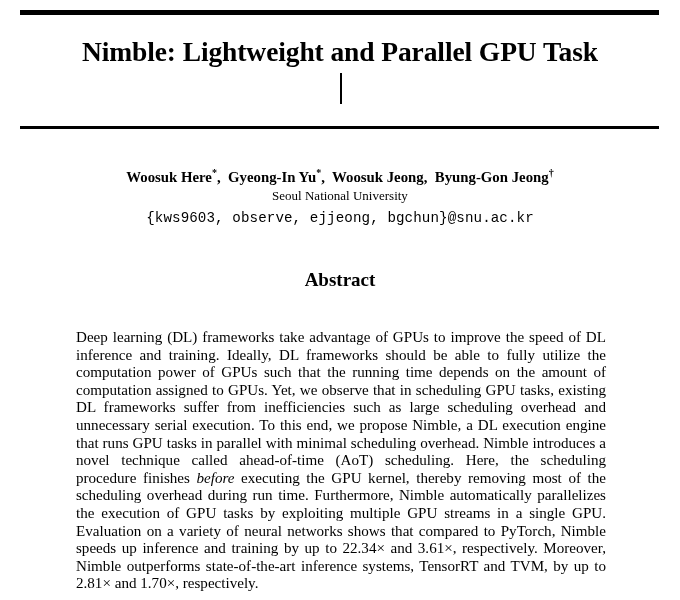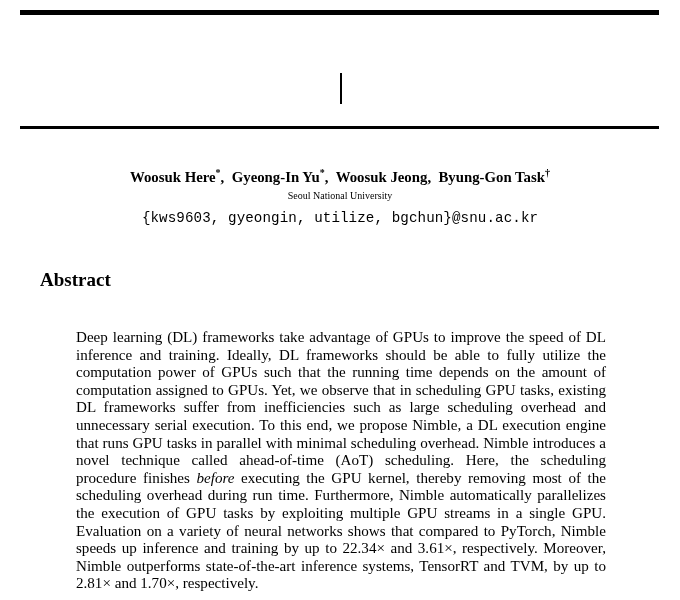--- a/index.html
+++ b/index.html
@@ -82,39 +82,39 @@
     line-height: 19px;
     white-space: nowrap;
   }
   .authors-line sup {
     font-size: 10px;
     vertical-align: super;
     line-height: 0;
   }
   .affiliation {
     font-family: "Liberation Serif", serif;
-    font-size: 10px;
+    font-size: 13px;
     line-height: 18px;
     margin-top: 0px;
   }
   .emails {
     font-family: "Liberation Mono", monospace;
     font-size: 14.2px;
     line-height: 20px;
     margin-top: 3px;
     letter-spacing: 0.1px;
   }
 
   
   .abstract-heading {
     position: absolute;
     left: 40px;
     top: 268px;
     width: 600px;
-    text-align: left;
+    text-align: center;
     font-family: "Liberation Serif", serif;
     font-weight: bold;
     font-size: 19px;
     line-height: 24px;
   }
   .abstract-body {
     position: absolute;
     left: 76px;
     top: 314px;
     width: 530px;
@@ -129,33 +129,33 @@
   }
 </style>
 </head>
 <body>
 
 <div class="page">
 
   <div class="rule-top"></div>
 
   <div class="title-block">
-    <h1 class="title"><br><span class="caret"></span></h1>
+    <h1 class="title"><span>Nimble: Lightweight and Parallel GPU Task</span><br><span class="caret"></span></h1>
   </div>
 
   <div class="rule-under-title"></div>
 
   <div class="authors-block">
     <div class="authors-line">
       <span>Woosuk Here</span><sup>*</sup>,&nbsp;
       <span>Gyeong-In Yu</span><sup>*</sup>,&nbsp;
       <span>Woosuk Jeong</span>,&nbsp;
-      <span>Byung-Gon Task</span><sup>†</sup>
+      <span>Byung-Gon Jeong</span><sup>†</sup>
     </div>
     <div class="affiliation">Seoul National University</div>
-    <div class="emails">{kws9603, gyeongin, utilize, bgchun}@snu.ac.kr</div>
+    <div class="emails">{kws9603, observe, ejjeong, bgchun}@snu.ac.kr</div>
   </div>
 
   <div class="abstract-heading">Abstract</div>
 
   <p class="abstract-body"><span>Deep learning (DL) frameworks take advantage of GPUs to improve the speed of DL inference and training. Ideally, DL frameworks should be able to fully utilize the computation power of GPUs such that the running time depends on the amount of computation assigned to GPUs. Yet, we observe that in scheduling GPU tasks, existing DL frameworks suffer from inefficiencies such as large scheduling overhead and unnecessary serial execution. To this end, we propose Nimble, a DL execution engine that runs GPU tasks in parallel with minimal scheduling overhead. Nimble introduces a novel technique called ahead-of-time (AoT) scheduling. Here, the scheduling procedure finishes </span><i>before</i><span> executing the GPU kernel, thereby removing most of the scheduling overhead during run time. Furthermore, Nimble automatically parallelizes the execution of GPU tasks by exploiting multiple GPU streams in a single GPU. Evaluation on a variety of neural networks shows that compared to PyTorch, Nimble speeds up inference and training by up to 22.34× and 3.61×, respectively. Moreover, Nimble outperforms state-of-the-art inference systems, TensorRT and TVM, by up to 2.81× and 1.70×, respectively.</span></p>
 
 </div>
 
 </body></html>

